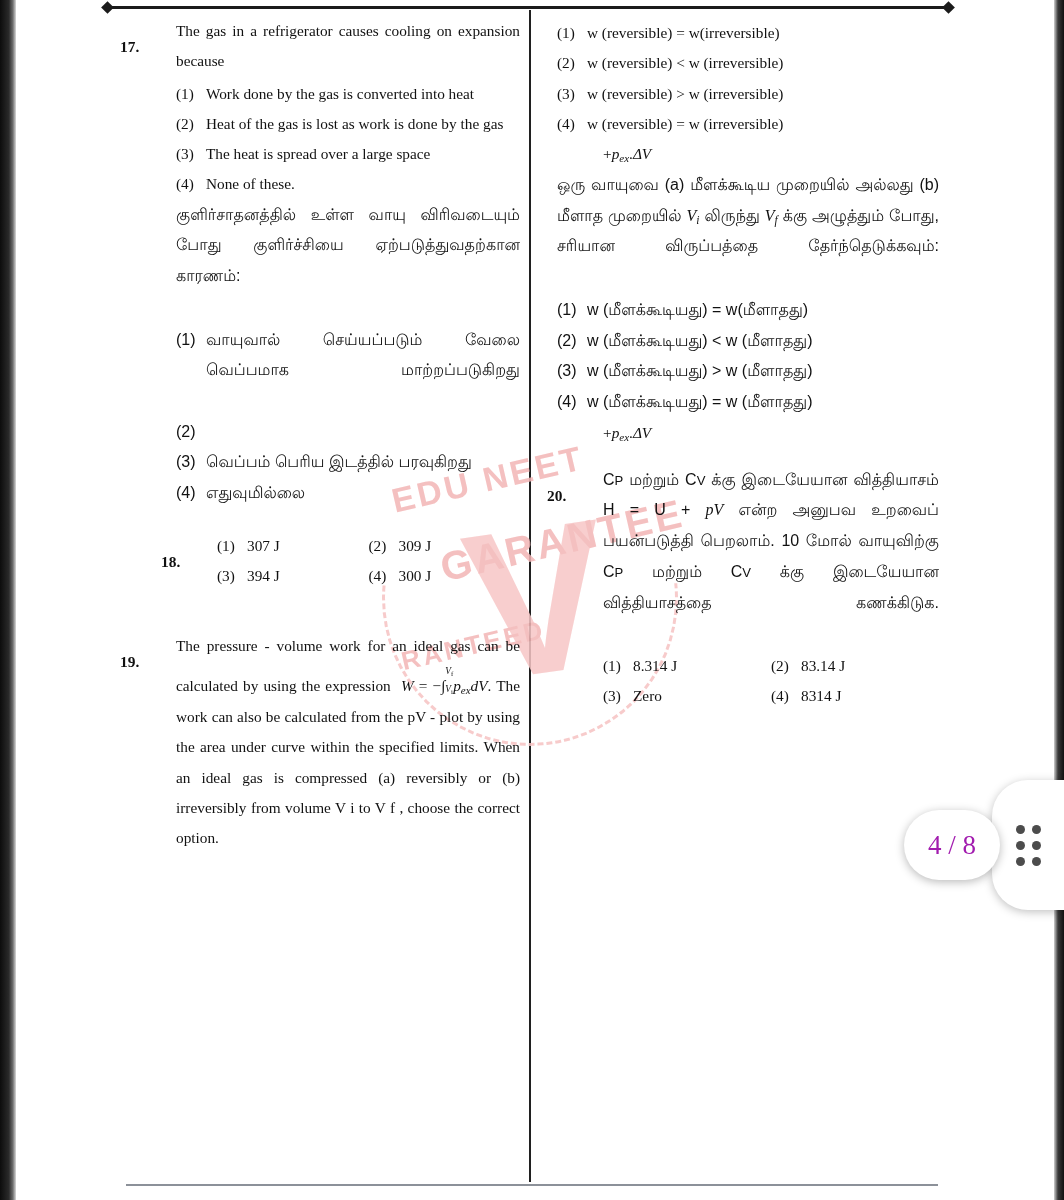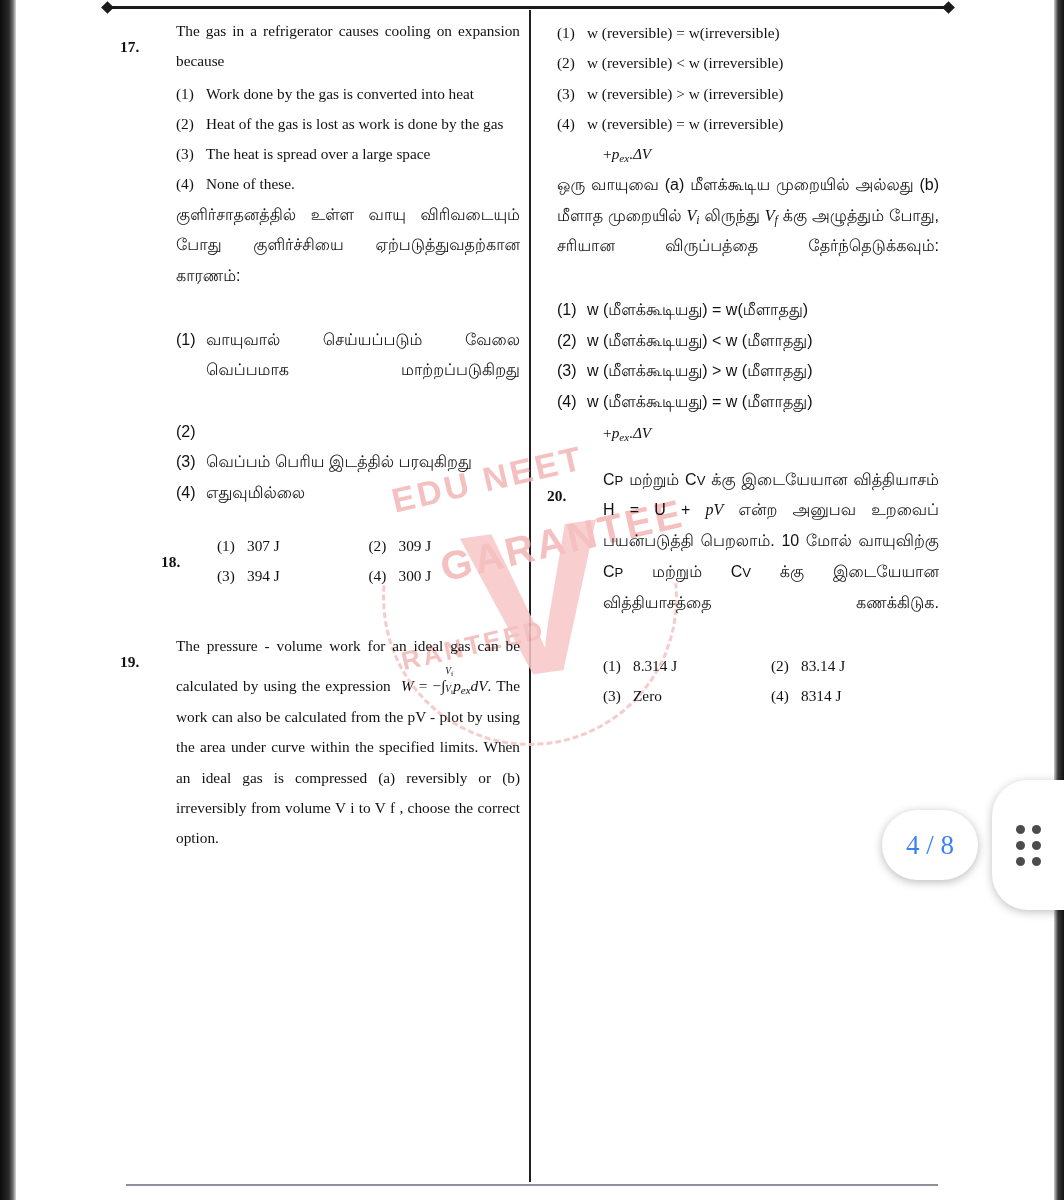--- a/index.html
+++ b/index.html
@@ -164,30 +164,30 @@
     left: 10px; top: 20px;
     width: 290px; height: 290px;
     border: 3px dashed #f6c3c3;
     border-radius: 50%;
     clip-path: polygon(0 45%, 100% 45%, 100% 100%, 0 100%);
   }
 
   
   .page-pill {
     position: absolute;
-    right: 86px; bottom: 320px;
+    right: 64px; bottom: 320px;
     width: 96px; height: 70px;
     background: #ffffff;
     border-radius: 36px;
     box-shadow: 0 2px 10px rgba(0,0,0,.28);
     display: flex;
     align-items: center;
     justify-content: center;
     font-size: 27px;
-    color: #3b82f6;
+    color: #a21caf;
     font-family: "Liberation Serif", serif;
   }
   .grip {
     position: absolute;
     right: 0; bottom: 290px;
     width: 72px; height: 130px;
     background: #ffffff;
     border-radius: 36px 0 0 36px;
     box-shadow: 0 2px 10px rgba(0,0,0,.25);
     display: flex;

